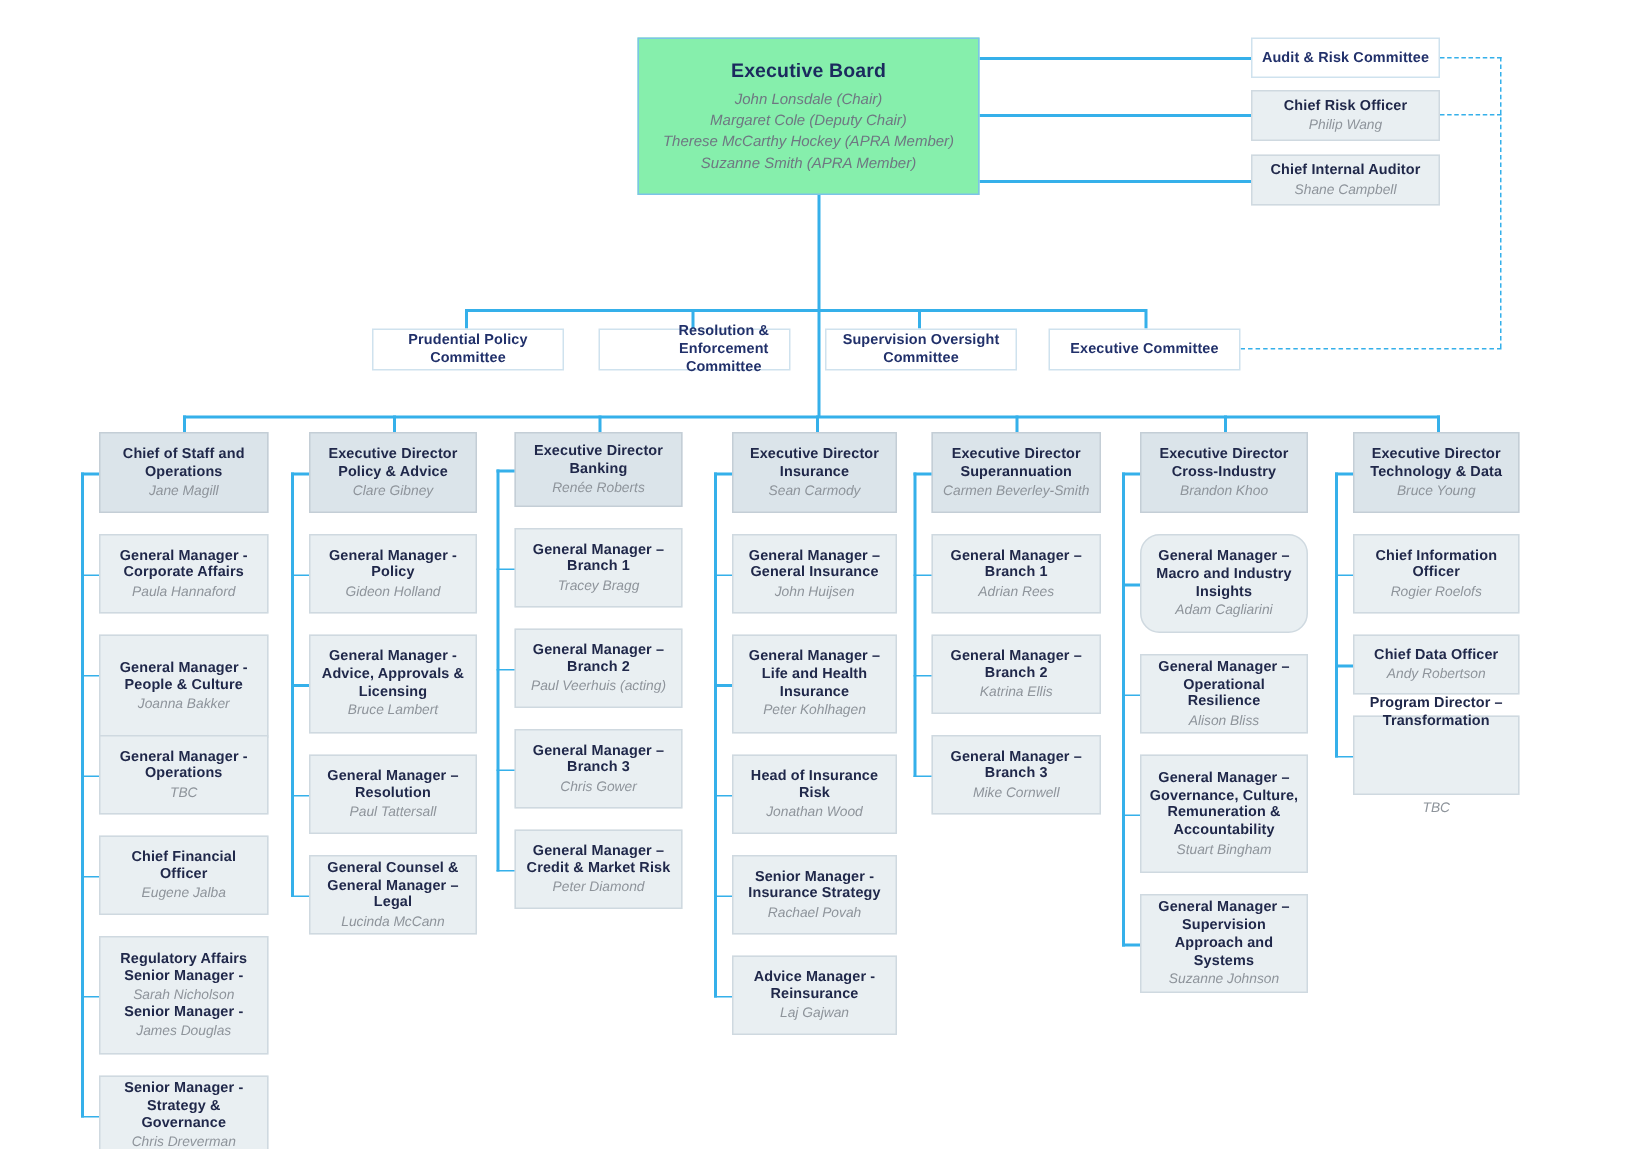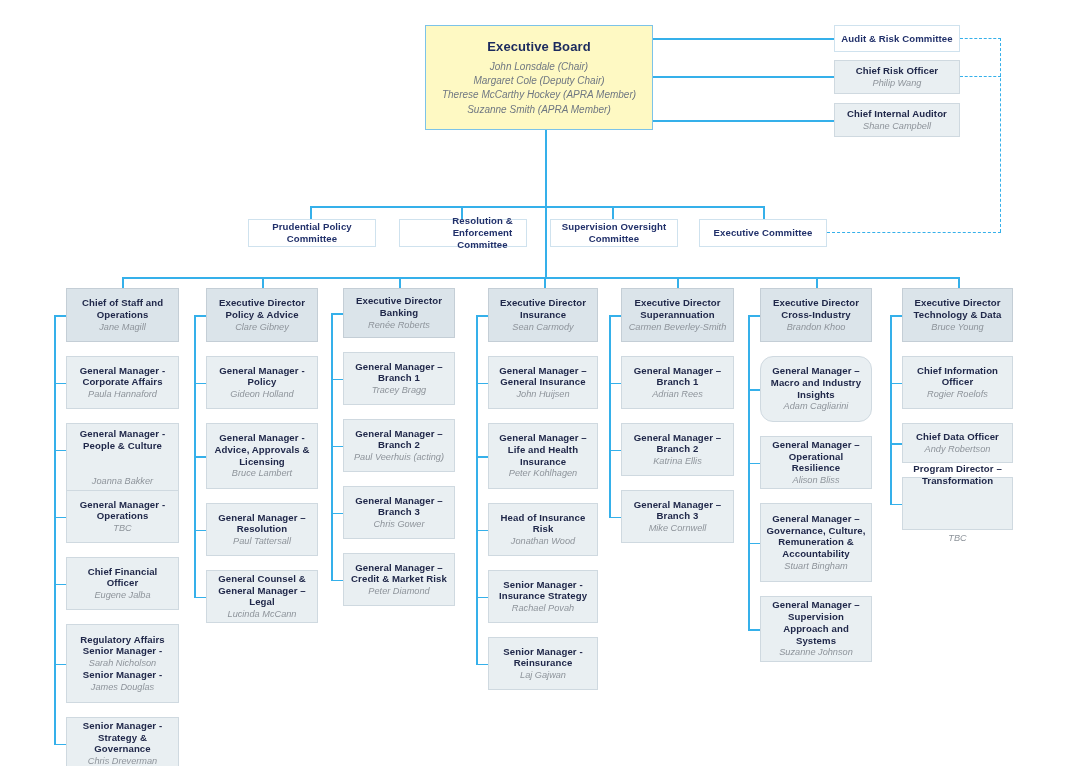--- a/index.html
+++ b/index.html
@@ -29,21 +29,21 @@
     color: #20284a;
     letter-spacing: .1px;
   }
   .node .person {
     font-size: 9.2px;
     font-style: italic;
     color: #8e949b;
     margin-top: 1px;
   }
   .node.board {
-    background: #fef9c3;
+    background: #86efac;
     border: 1px solid #7cc3e8;
   }
   .node.board .title { font-size: 13px; color: #1b2a5e; }
   .node.board .person { font-size: 10px; color: #6f7782; margin-top: 2px; }
   .node.board .person.first { margin-top: 6px; }
   .node.head {
     background: #dbe4ea;
     border: 1px solid #c4ced6;
   }
   .node.white {
@@ -132,21 +132,21 @@
   <div id="columns">
       <div class="node head" style="left: 66px; top: 288px; width: 113px; height: 54px;">
         <div class="title">Chief of Staff and Operations</div>
         <div class="person">Jane Magill</div>
       </div>
       <div class="node" style="left: 66px; top: 356px; width: 113px; height: 53px;">
         <div class="title">General Manager - Corporate Affairs</div>
         <div class="person">Paula Hannaford</div>
       </div>
       <div class="ln h" style="left: 54px; top: 382.5px; width: 12px;"></div>
-      <div class="node" style="left: 66px; top: 423px; width: 113px; height: 69px; justify-content: space-between;">
+      <div class="node" style="left: 66px; top: 423px; width: 113px; height: 69px;">
         <div class="title">General Manager - People &amp; Culture</div>
         <div class="person">Joanna Bakker</div>
       </div>
       <div class="ln h" style="left: 54px; top: 449.5px; width: 12px;"></div>
       <div class="node" style="left: 66px; top: 490px; width: 113px; height: 53px;">
         <div class="title">General Manager - Operations</div>
         <div class="person">TBC</div>
       </div>
       <div class="ln h" style="left: 54px; top: 516.5px; width: 12px;"></div>
       <div class="node" style="left: 66px; top: 557px; width: 113px; height: 53px;">
@@ -239,21 +239,21 @@
         <div class="title">Head of Insurance Risk</div>
         <div class="person">Jonathan Wood</div>
       </div>
       <div class="ln h" style="left: 476px; top: 529.5px; width: 12px;"></div>
       <div class="node" style="left: 488px; top: 570px; width: 110px; height: 53px;">
         <div class="title">Senior Manager - Insurance Strategy</div>
         <div class="person">Rachael Povah</div>
       </div>
       <div class="ln h" style="left: 476px; top: 596.5px; width: 12px;"></div>
       <div class="node" style="left: 488px; top: 637px; width: 110px; height: 53px;">
-        <div class="title">Senior Manager - Reinsurance</div>
+        <div class="title">Advice Manager - Reinsurance</div>
         <div class="person">Laj Gajwan</div>
       </div>
       <div class="ln h" style="left: 476px; top: 663.5px; width: 12px;"></div>
       <div class="ln v" style="left: 476px; top: 315px; height: 350.1px;"></div>
       <div class="ln h" style="left: 476px; top: 315px; width: 12px;"></div>
       <div class="node head" style="left: 621px; top: 288px; width: 113px; height: 54px;">
         <div class="title">Executive Director Superannuation</div>
         <div class="person">Carmen Beverley-Smith</div>
       </div>
       <div class="node" style="left: 621px; top: 356px; width: 113px; height: 53px;">

